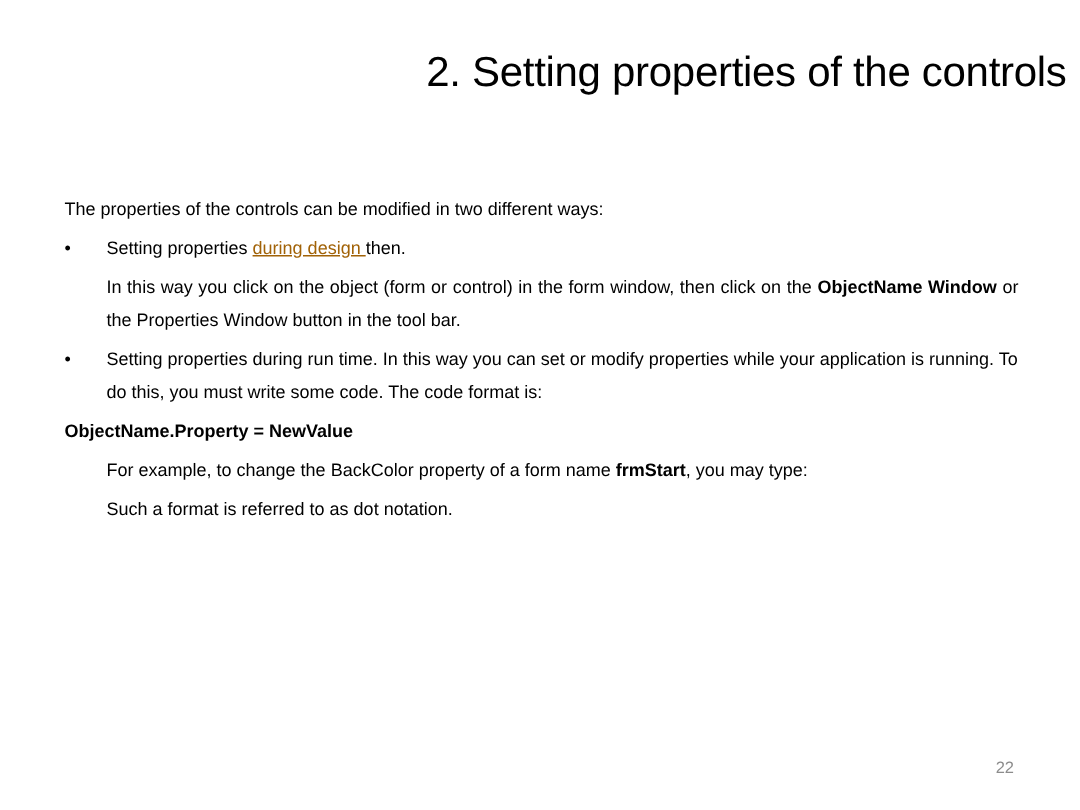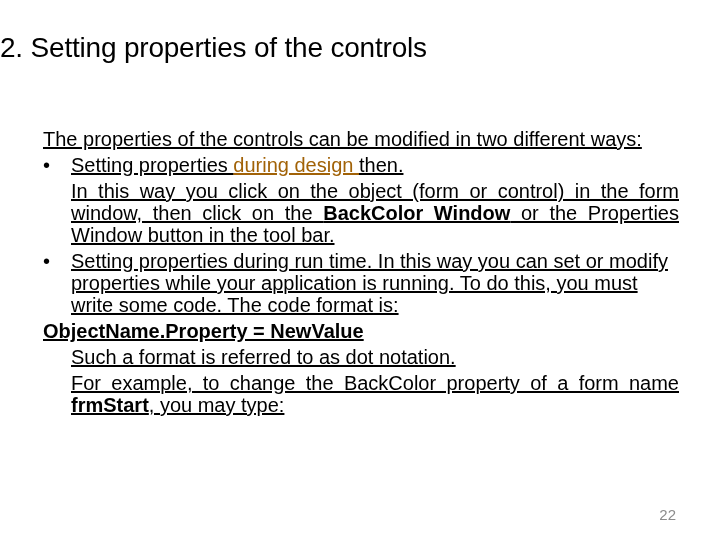--- a/index.html
+++ b/index.html
@@ -13,33 +13,32 @@
       position: relative;
       overflow: hidden;
       font-family: "Liberation Sans", "DejaVu Sans", sans-serif;
       color: #000000;
     }
     .slide-title {
       position: absolute;
       left: 0;
       top: 26px;
       width: 711px;
-      text-align: left;
+      text-align: right;
       font-size: 28px;
       line-height: 44px;
       letter-spacing: -0.2px;
     }
     .content {
       position: absolute;
       left: 43px;
       top: 128px;
       width: 636px;
-      font-size: 20px;
+      font-size: 12px;
       line-height: 22px;
-      text-decoration: underline;
     }
     .para {
       margin: 0 0 4px 0;
     }
     .bullet {
       position: relative;
       padding-left: 28px;
       margin: 0 0 4px 0;
     }
     .bullet-dot {
@@ -63,49 +62,49 @@
     .link {
       color: #a16207;
       text-decoration: underline;
       cursor: pointer;
     }
     b { font-weight: bold; }
     .page-number {
       position: absolute;
       right: 44px;
       top: 506px;
-      font-size: 15px;
+      font-size: 11px;
       color: #8c8c8c;
     }
   </style>
 </head>
 <body>
 
 <div class="slide-title">2. Setting properties of the controls</div>
 
 <div class="content">
   <p class="para">The properties of the controls can be modified in two different ways:</p>
 
   <div class="bullet">
     <span class="bullet-dot">•</span>
     <span>Setting properties </span><span class="link">during design </span><span>then.</span>
   </div>
 
   <p class="indent justify">
-    <span>In this way you click on the object (form or control) in the form window, then click on the </span><b>BackColor Window</b><span> or the Properties Window button in the tool bar.</span>
+    <span>In this way you click on the object (form or control) in the form window, then click on the </span><b>ObjectName Window</b><span> or the Properties Window button in the tool bar.</span>
   </p>
 
   <div class="bullet">
     <span class="bullet-dot">•</span>
     <span>Setting properties during run time. In this way you can set or modify properties while your application is running. To do this, you must write some code. The code format is:</span>
   </div>
 
   <p class="centered-code">ObjectName.Property = NewValue</p>
 
-  <p class="indent">Such a format is referred to as dot notation.</p>
-
   <p class="indent justify">
     <span>For example, to change the BackColor property of a form name </span><b>frmStart</b><span>, you may type:</span>
   </p>
+
+  <p class="indent">Such a format is referred to as dot notation.</p>
 
 </div>
 
 <div class="page-number">22</div>
 
 </body></html>

